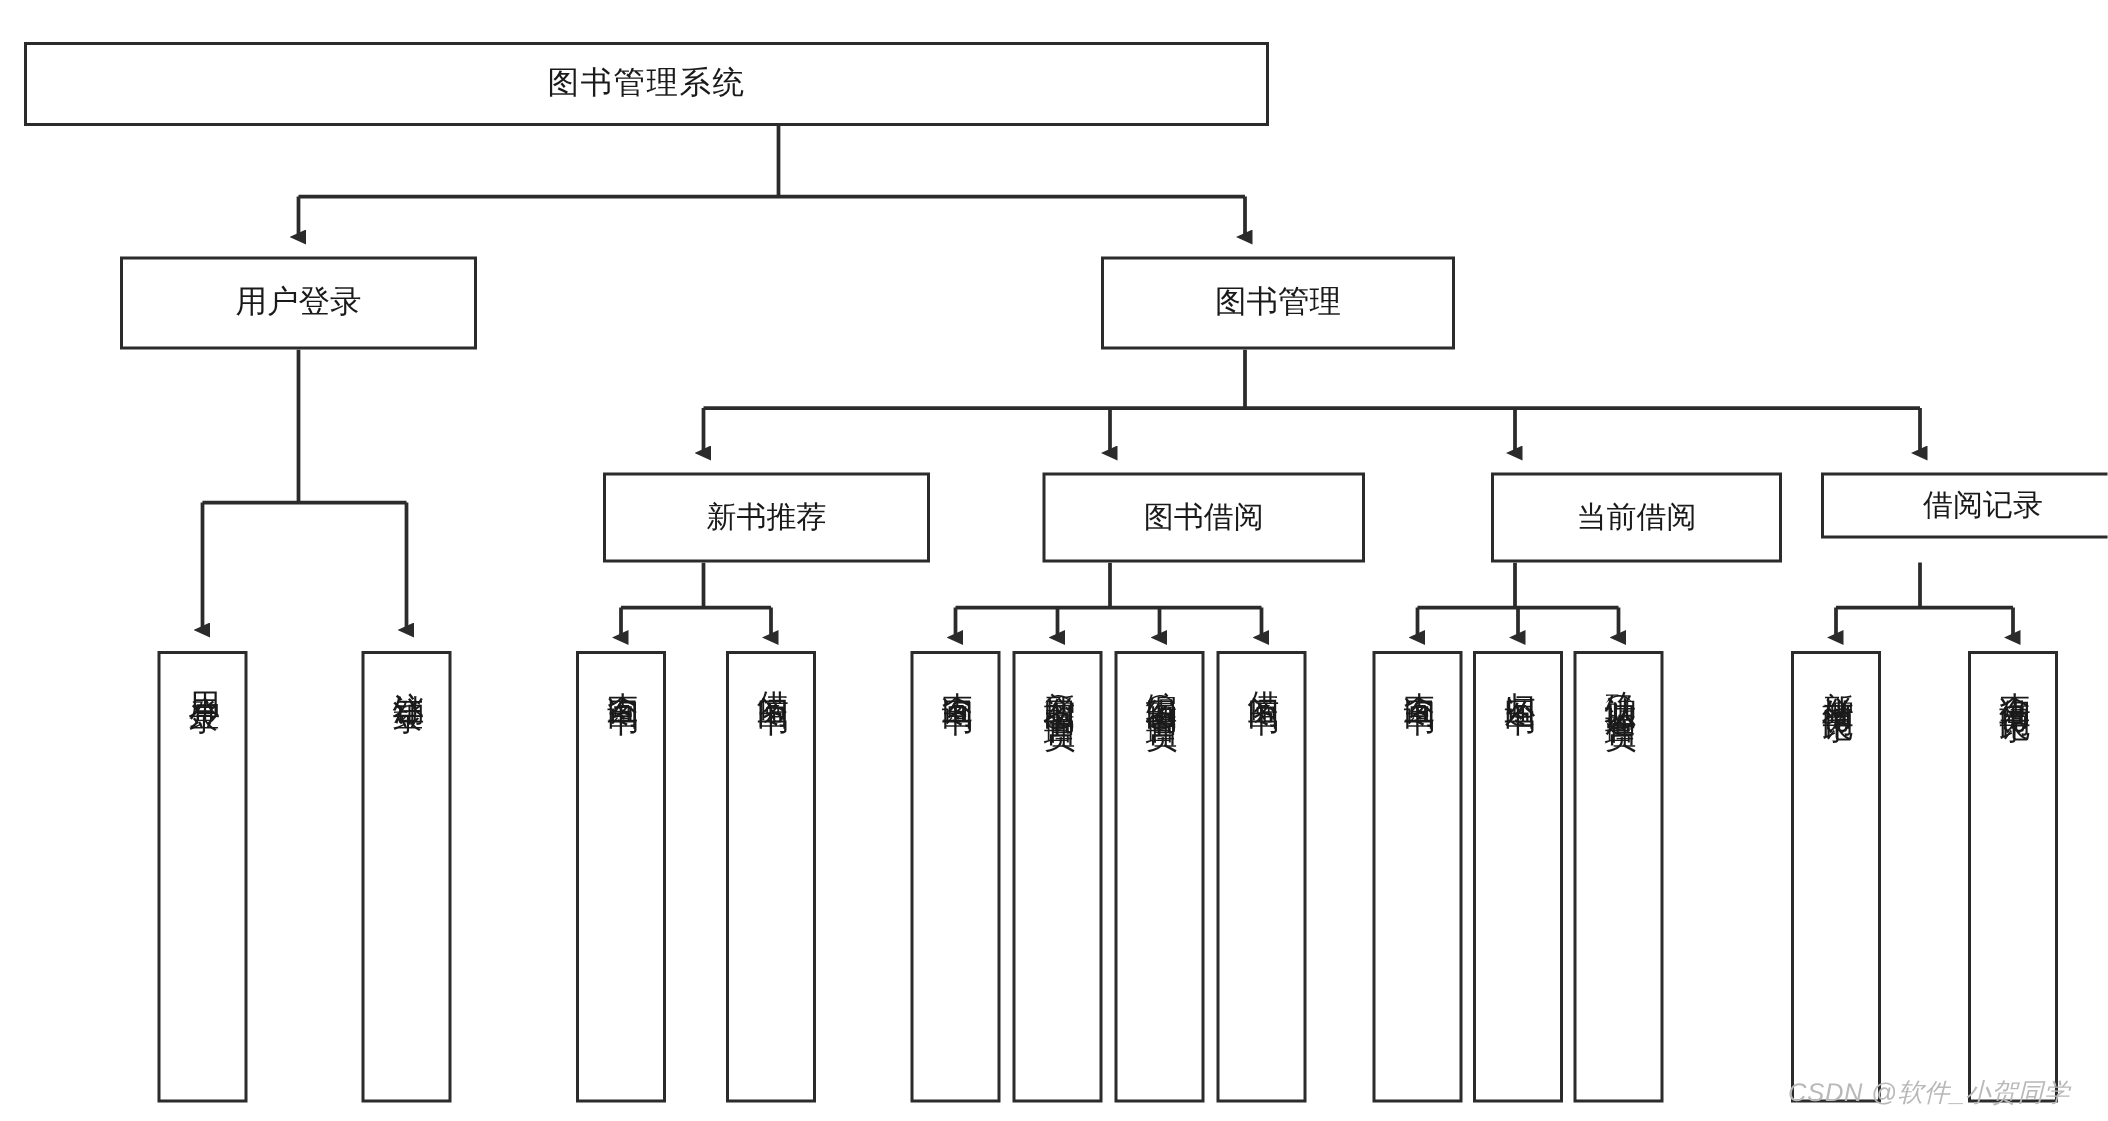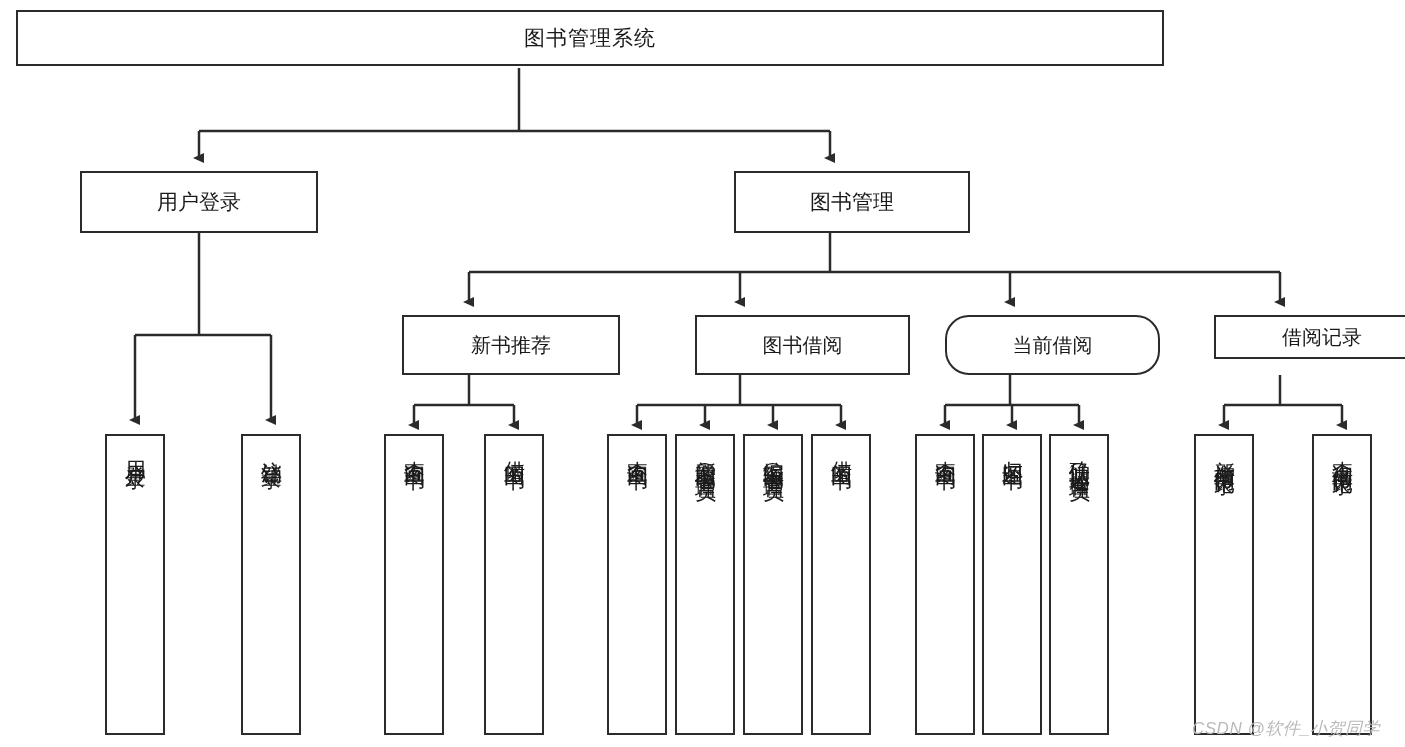--- a/index.html
+++ b/index.html
@@ -94,38 +94,38 @@
       <path d="M1012,405 L1012,425" marker-end="url(#arrow)"></path>
       <path d="M1079,405 L1079,425" marker-end="url(#arrow)"></path>
 
       <path d="M1280,375 L1280,405"></path>
       <path d="M1224,405 L1342,405"></path>
       <path d="M1224,405 L1224,425" marker-end="url(#arrow)"></path>
       <path d="M1342,405 L1342,425" marker-end="url(#arrow)"></path>
     </g>
   </svg>
 
-  <div class="node h" style="left:16px;top:10px;width:1148px;height:56px;">
+  <div class="node h" style="left:16px;top:28px;width:830px;height:56px;">
     <span>图书管理系统</span>
   </div>
 
   <div class="node lvl1" style="left:80px;top:171px;width:238px;height:62px;">
     <span>用户登录</span>
   </div>
   <div class="node lvl1" style="left:734px;top:171px;width:236px;height:62px;">
     <span>图书管理</span>
   </div>
 
   <div class="node lvl2" style="left:360px;top:315px;width:218px;height:60px;">
     <span>新书推荐</span>
   </div>
   <div class="node lvl2" style="left:653px;top:315px;width:215px;height:60px;">
     <span>图书借阅</span>
   </div>
-  <div class="node lvl2" style="left:903px;top:315px;width:215px;height:60px;border-radius:24px;">
+  <div class="node lvl2" style="left:952px;top:315px;width:194px;height:60px;">
     <span>当前借阅</span>
   </div>
   <div class="node lvl2" style="left:1172px;top:315px;width:216px;height:44px;">
     <span>借阅记录</span>
   </div>
 
   <div class="node leaf" style="left:105px;top:434px;width:60px;height:301px;">
     <span class="vtext">用户登录</span>
   </div>
   <div class="node leaf" style="left:241px;top:434px;width:60px;height:301px;">

